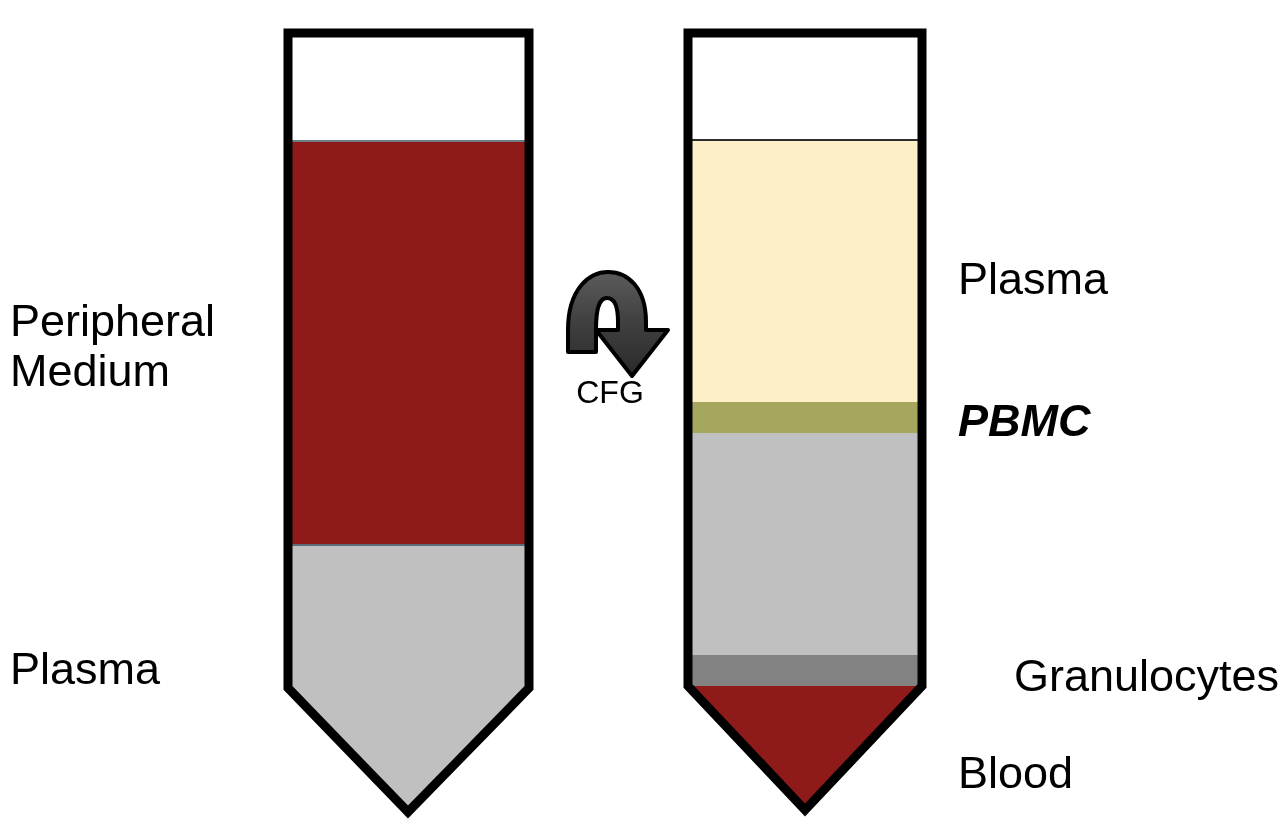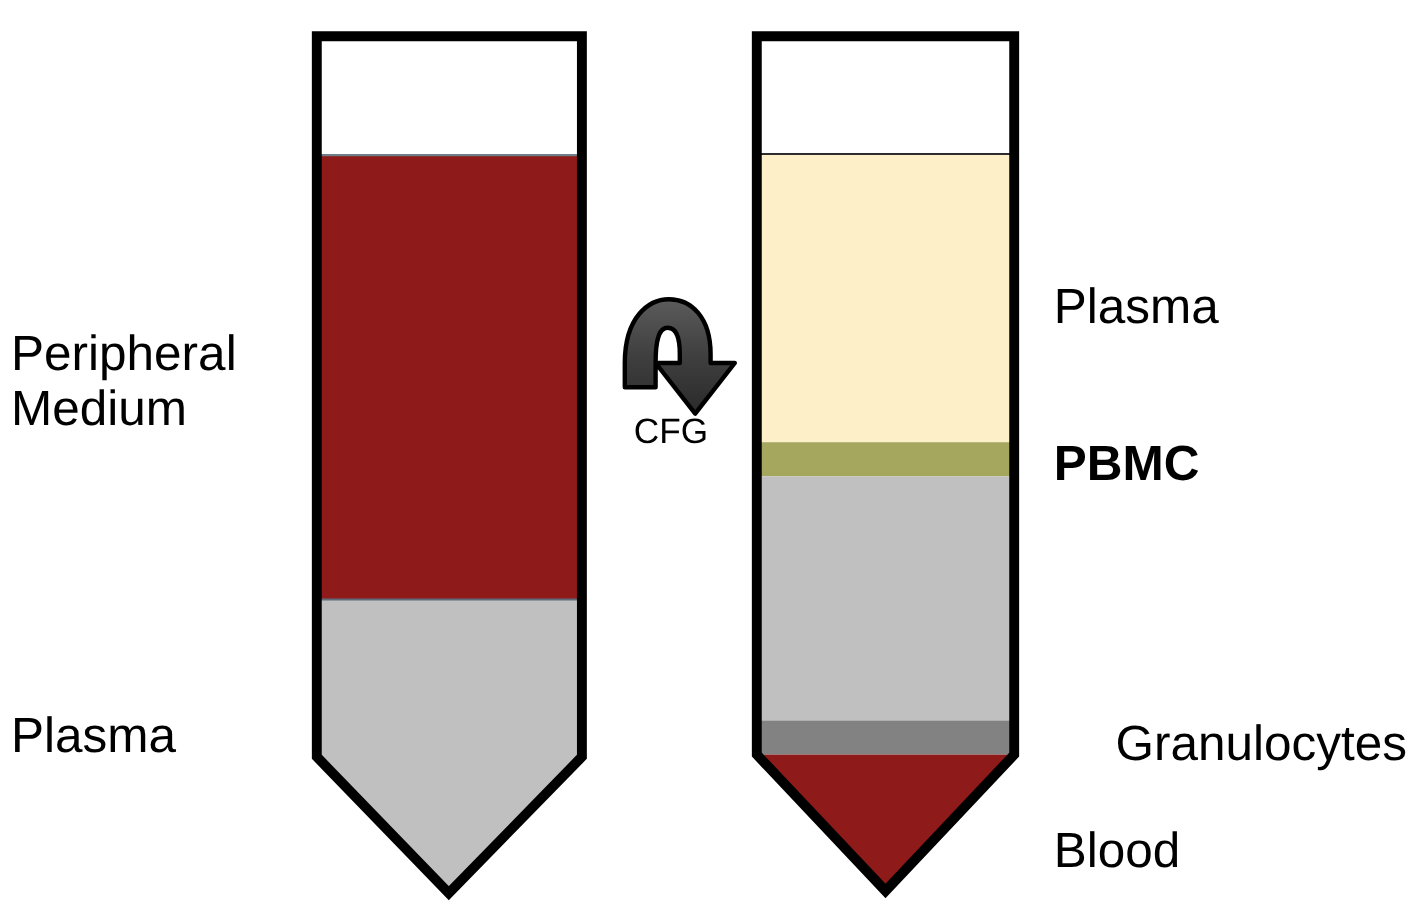--- a/index.html
+++ b/index.html
@@ -46,20 +46,21 @@
     font-size: 45px;
   }
 
   .label-right {
     text-align: left;
     font-size: 45px;
   }
 
   .label-bold {
     font-weight: bold;
+    font-style: italic;
   }
 
   #label-peripheral-blood {
     left: 10px;
     top: 296px;
     width: 270px;
   }
 
   #label-separation-medium {
     left: 10px;

